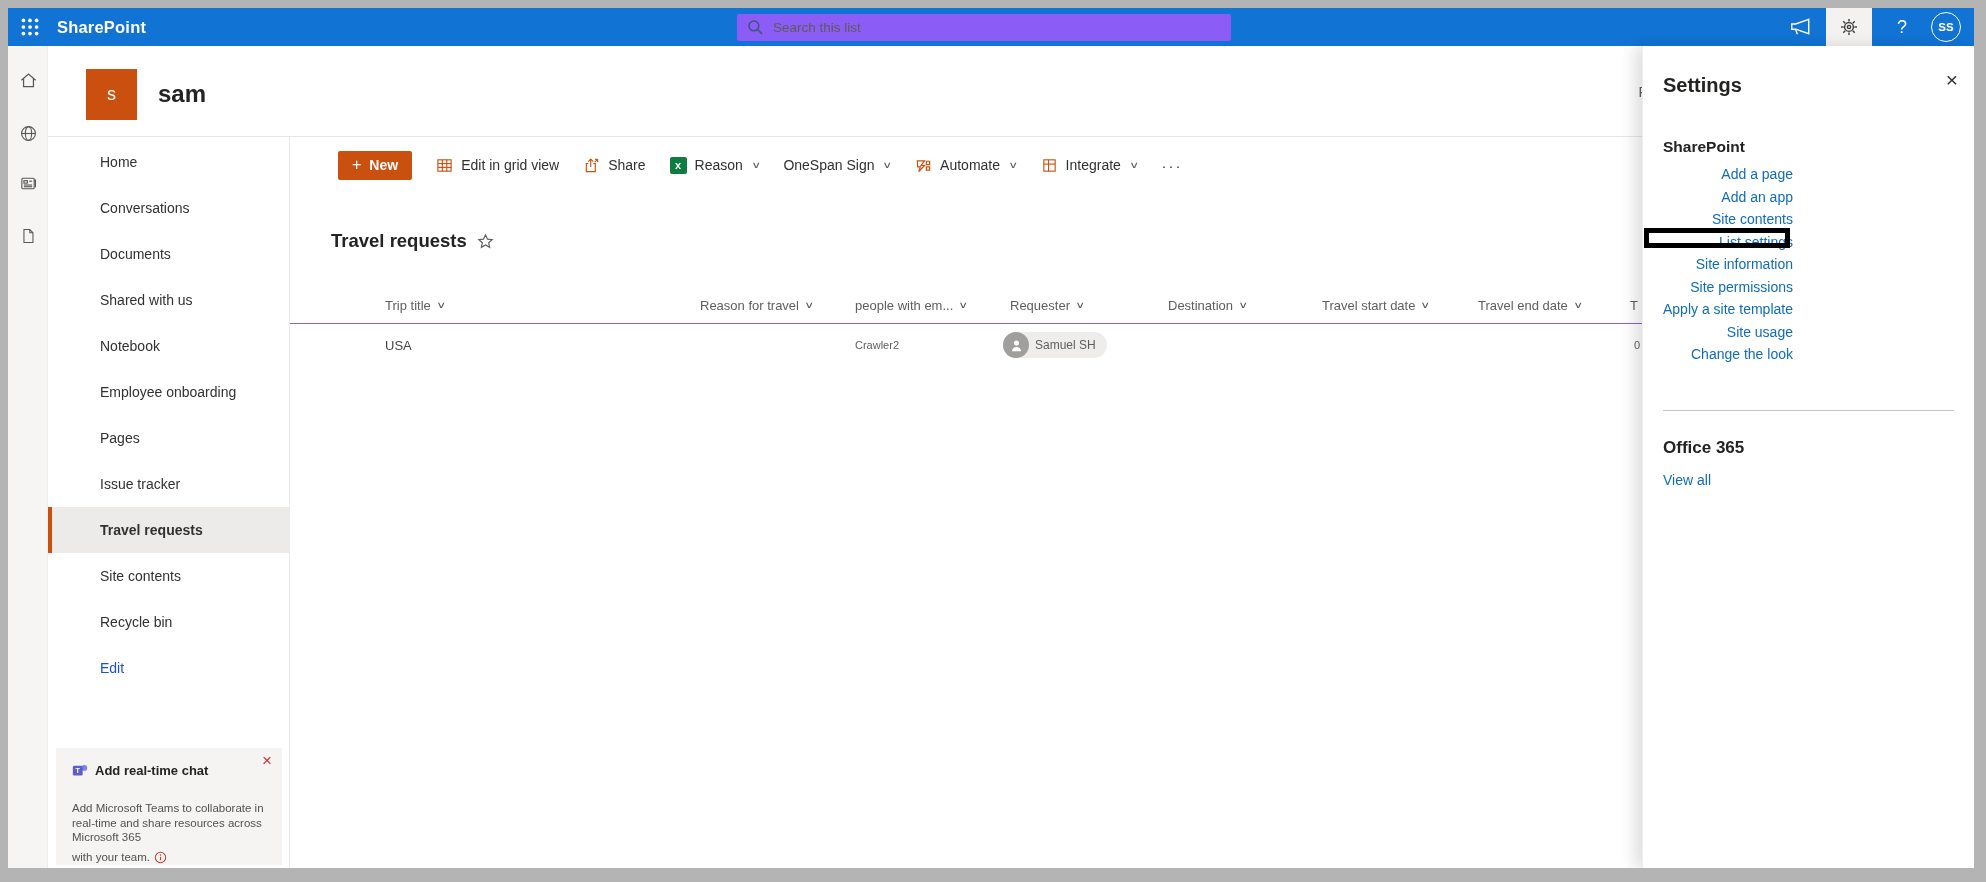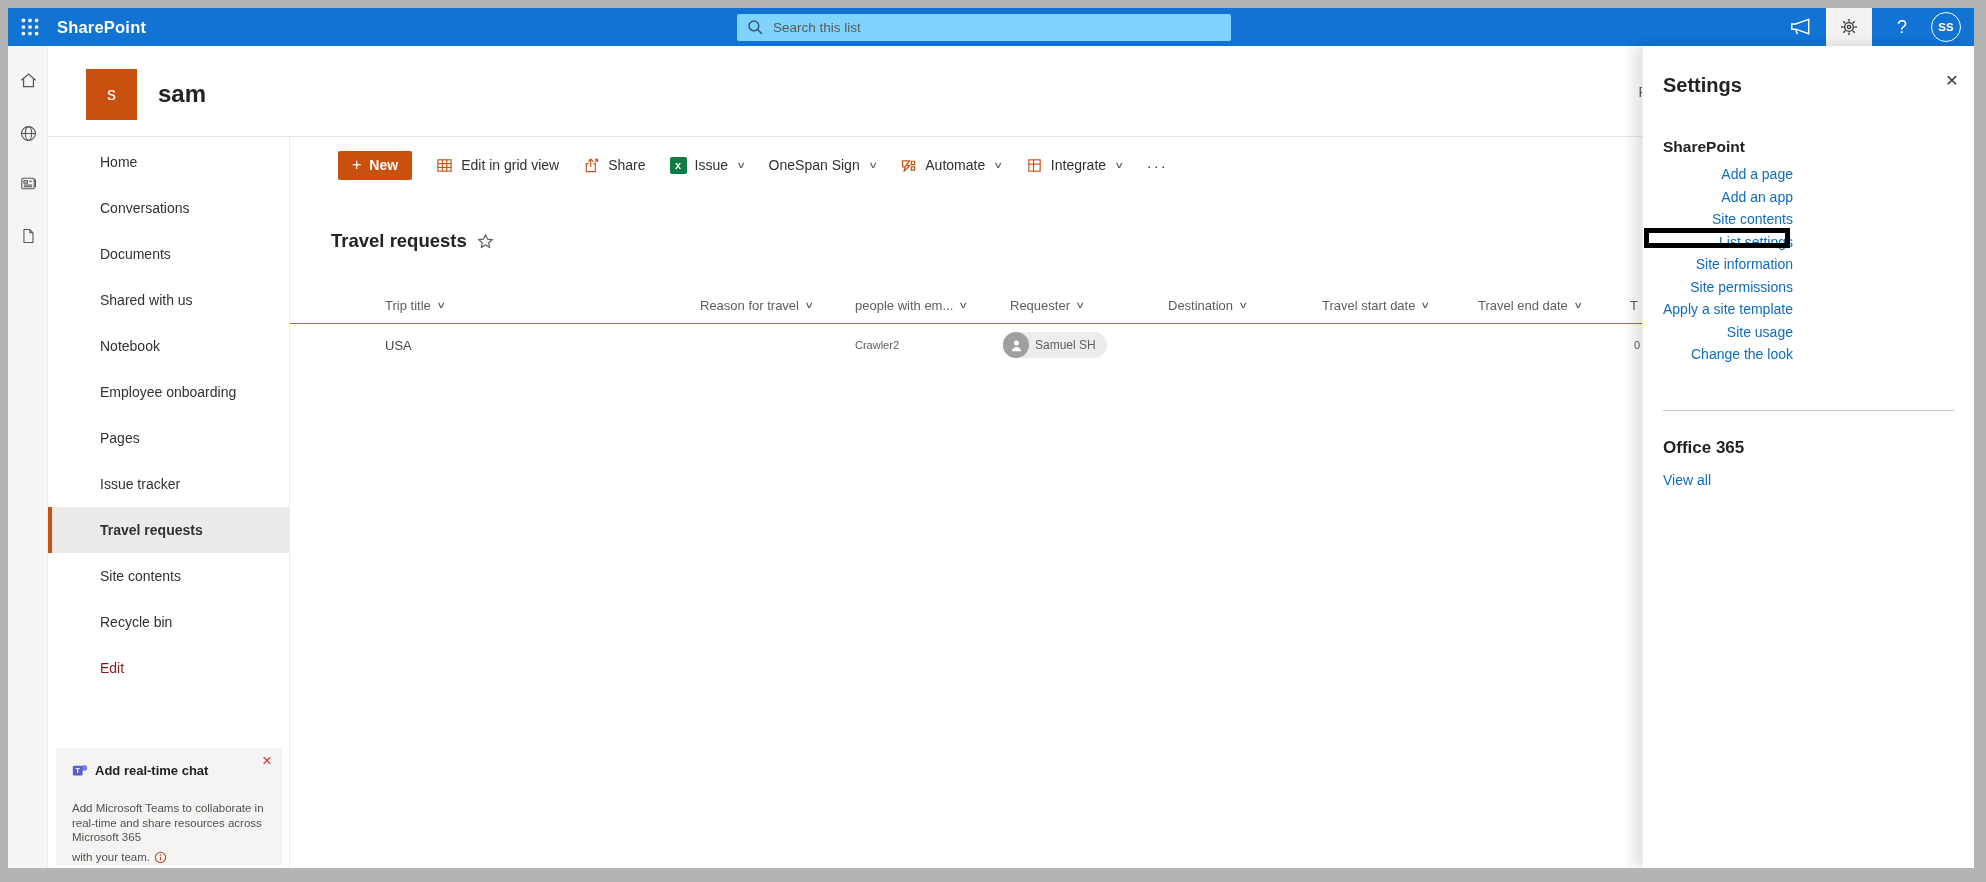--- a/index.html
+++ b/index.html
@@ -5,21 +5,21 @@
   * { margin:0; padding:0; box-sizing:border-box; }
   html,body { width:1986px; height:882px; overflow:hidden; }
   body { font-family:"Liberation Sans", sans-serif; color:#323130; }
   .frame { position:relative; width:1986px; height:882px; background:#b4b4b4; }
   .app { position:absolute; left:8px; top:8px; width:1966px; height:860px; background:#fff; overflow:hidden;padding-left:20px; }
 
   
   .suitebar { position:absolute; left:0; top:0; width:1966px; height:38px; background:#1173d4; z-index:40; }
   .waffle { position:absolute; left:8px; top:5px; width:28px; height:28px; display:flex; align-items:center; justify-content:center; cursor:pointer; }
   .suite-name { position:absolute; left:49px; top:0; height:38px; display:flex; align-items:center; color:#fff; font-size:16.5px; font-weight:700; letter-spacing:.2px; }
-  .searchbox { position:absolute; left:729px; top:6px; width:494px; height:27px; background:#7dd3fc; border-radius:2px; display:flex; align-items:center; padding:0 10px; }
+  .searchbox { position:absolute; left:729px; top:6px; width:494px; height:27px; background:#8b5cf6; border-radius:2px; display:flex; align-items:center; padding:0 10px; }
   .searchbox svg { flex:0 0 auto; margin-right:9px; }
   .searchbox input { border:none; outline:none; background:transparent; font-family:"Liberation Sans",sans-serif; font-size:13.5px; color:#323130; width:100%; }
   .searchbox input::placeholder { color:#5d5b58; opacity:1; }
   .suite-right-icon { position:absolute; top:0; height:38px; display:flex; align-items:center; justify-content:center; cursor:pointer; }
   .megaphone { left:1772px; width:40px; }
   .gear-tile { left:1818px; width:46px; background:#f3f2f1; }
   .help-btn { left:1876px; width:36px; color:#fff; font-size:18px; font-weight:400; }
   .avatar { left:1915px; width:46px; }
   .avatar .circle { width:30px; height:30px; border:1.5px solid #fff; border-radius:50%; color:#fff; font-size:11.5px; font-weight:600; display:flex; align-items:center; justify-content:center; }
 
@@ -36,21 +36,21 @@
   .sitemeta { position:absolute; right:34px; top:0; height:91px; display:flex; align-items:center; gap:13px; font-size:14px; }
   .meta-privacy { color:#605e5c; margin-right:8px; }
   .meta-follow { display:flex; align-items:center; gap:7px; color:#323130; cursor:pointer; }
   .meta-members { display:flex; align-items:center; gap:6px; color:#323130; cursor:pointer; margin-left:10px; }
 
   
   .sidenav { position:absolute; left:40px; top:129px; width:242px; bottom:0; background:#fff; border-right:1px solid #edebe9; z-index:5; }
   .sidenav ul { list-style:none; padding-top:2px; }
   .sidenav li { height:46px; display:flex; align-items:center; padding-left:48px; font-size:14px; color:#323130; cursor:pointer; border-left:4px solid transparent; }
   .sidenav li.selected { background:#edebe9; border-left:4px solid #ca5010; font-weight:700; }
-  .sidenav li.accent { color:#7f1d1d;text-align:center; }
+  .sidenav li.accent { color:#1d4ed8;text-align:center; }
 
   
   .teaser { position:absolute; left:8px; top:611px; width:226px; height:117px; background:#f5f4f2; padding:14px 14px 0 16px; }
   .teaser-close { position:absolute; right:10px; top:4px; color:#d13438; font-size:17px; cursor:pointer; line-height:1; }
   .teaser-titlerow { display:flex; align-items:center; gap:6px; }
   .teaser-title { font-size:13px; font-weight:700; color:#242322; }
   .teaser-body { margin-top:22px; font-size:11.5px; line-height:14.5px; color:#53514f; }
   .teaser-footer { margin-top:6px; font-size:11.5px; color:#53514f; display:flex; align-items:center; gap:4px; }
 
   
@@ -267,21 +267,21 @@
             <path d="M5.5 7 H3.5 V15.5 H13 V7 H11"></path>
             <line x1="8.2" y1="10.5" x2="8.2" y2="2.5"></line>
             <path d="M5.6 5 L8.2 2.3 L10.8 5"></path>
             <path d="M12.5 5.5 L15.5 2.5 M15.5 2.5 H12.8 M15.5 2.5 V5.2"></path>
           </g>
         </svg>
         <span>Share</span>
       </span>
       <span class="tb-item">
         <span class="excel-chip">x</span>
-        <span>Issue</span>
+        <span>Reason</span>
         <span class="chev"></span>
       </span>
       <span class="tb-item">
         <span>OneSpan Sign</span>
         <span class="chev"></span>
       </span>
       <span class="tb-item">
         <svg width="17" height="17" viewBox="0 0 18 18">
           <g fill="none" stroke="#ca5010" stroke-width="1.3">
             <path d="M2.5 4 H10 L6.5 9 H10 L4 15.5 L5.6 10.5 H2.8 Z"></path>

